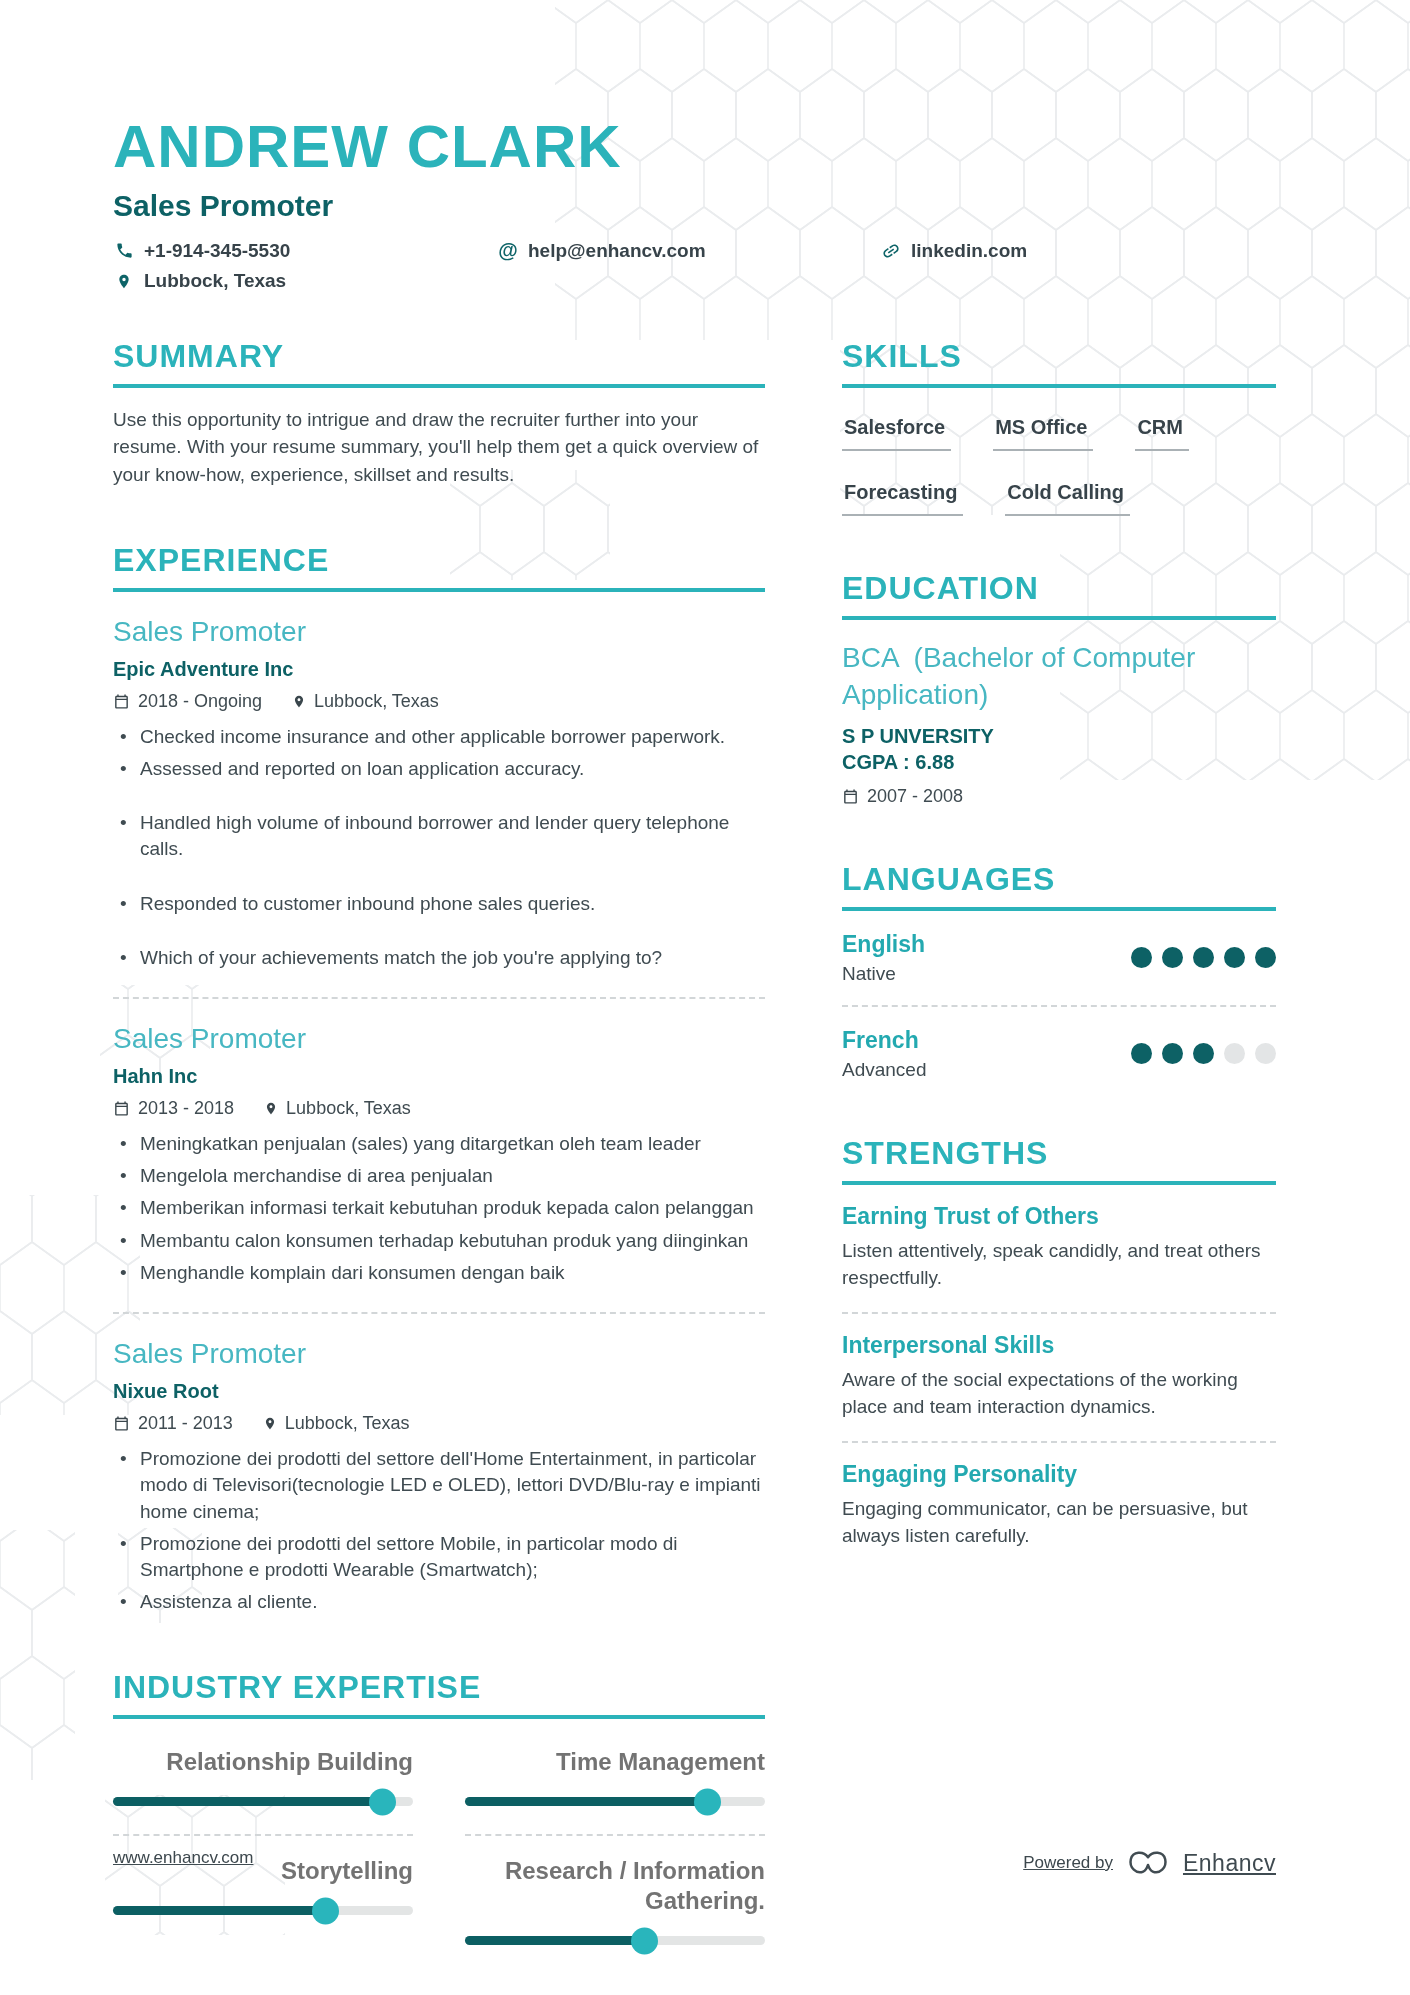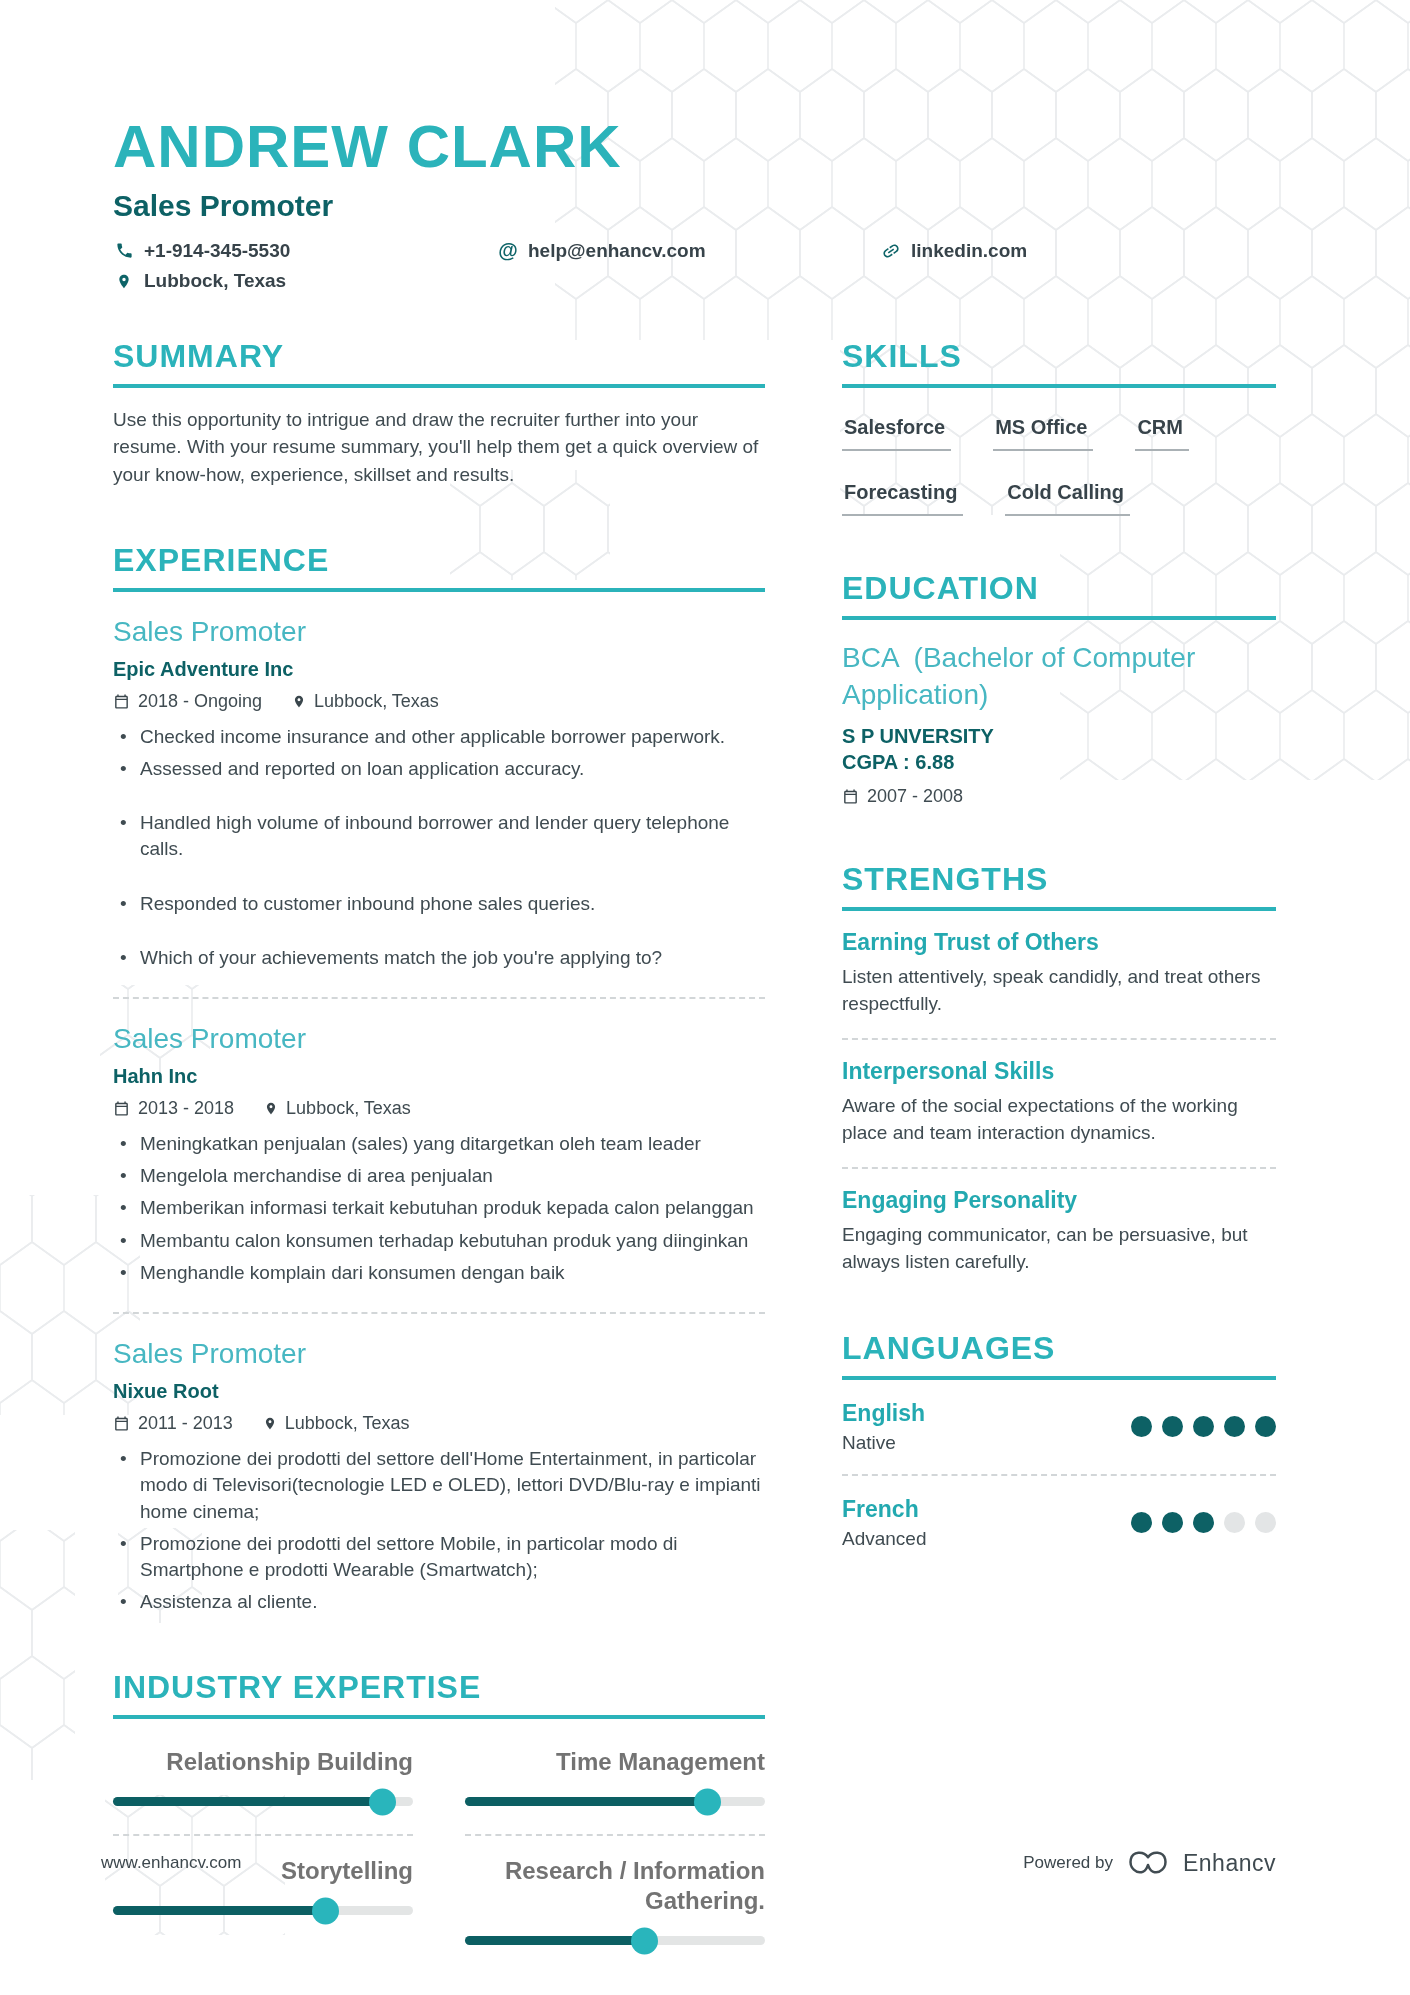--- a/index.html
+++ b/index.html
@@ -70,21 +70,21 @@
   .lang-row { display:flex; align-items:center; justify-content:space-between; padding-top:20px; }
   .lang-name { font-size:23px; font-weight:bold; color:#23a9b0; }
   .lang-level { margin-top:5px; font-size:19px; }
   .dots { display:flex; gap:10px; }
   .dot { width:21px; height:21px; border-radius:50%; }
   .dot.filled { background:#0d6165; }
   .dot.empty { background:#e3e5e6; }
   .lang-div { border:none; border-top:2px dashed #d2d6d8; margin:20px 0 0 0; }
 
   
-  .footer { position:absolute; left:101px; right:134px; top:1848px; display:flex; align-items:center; justify-content:space-between; z-index:1; }
+  .footer { position:absolute; left:113px; right:134px; top:1848px; display:flex; align-items:flex-start; justify-content:space-between; z-index:1;text-decoration:underline; }
   .site { font-size:17px; color:#3c474d; }
   .powered { display:flex; align-items:center; gap:14px; }
   .powered-by { font-size:17px; color:#3c474d; }
   .brand-name { font-size:23px; letter-spacing:0.5px; color:#3f4a50; }
 </style>
 </head>
 <body>
 
 <div class="page">
 
@@ -325,38 +325,20 @@
             <span class="micon">
                 <svg width="17" height="17" viewBox="0 0 24 24">
                   <path fill="#3a464c" d="M19 4h-1V2h-2v2H8V2H6v2H5c-1.1 0-2 .9-2 2v14c0 1.1.9 2 2 2h14c1.1 0 2-.9 2-2V6c0-1.1-.9-2-2-2zm0 16H5V10h14v10zM5 8V6h14v2H5z"></path>
                 </svg>
               </span>
             <span>2007 - 2008</span>
           </div>
         </section>
 
         <section class="section">
-          <h2 class="sec">STRENGTHS</h2>
-          <div class="strength">
-            <div class="st-title">Earning Trust of Others</div>
-            <p class="st-text">Listen attentively, speak candidly, and treat others respectfully.</p>
-          </div>
-          <hr class="st-div">
-          <div class="strength">
-            <div class="st-title">Interpersonal Skills</div>
-            <p class="st-text">Aware of the social expectations of the working place and team interaction dynamics.</p>
-          </div>
-          <hr class="st-div">
-          <div class="strength">
-            <div class="st-title">Engaging Personality</div>
-            <p class="st-text">Engaging communicator, can be persuasive, but always listen carefully.</p>
-          </div>
-        </section>
-
-        <section class="section">
           <h2 class="sec">LANGUAGES</h2>
           <div class="lang-row">
             <div>
               <div class="lang-name">English</div>
               <div class="lang-level">Native</div>
             </div>
             <div class="dots">
                 <span class="dot filled"></span>
                 <span class="dot filled"></span>
                 <span class="dot filled"></span>
@@ -370,20 +352,38 @@
               <div class="lang-name">French</div>
               <div class="lang-level">Advanced</div>
             </div>
             <div class="dots">
                 <span class="dot filled"></span>
                 <span class="dot filled"></span>
                 <span class="dot filled"></span>
                 <span class="dot empty"></span>
                 <span class="dot empty"></span>
               </div>
+          </div>
+        </section>
+
+        <section class="section">
+          <h2 class="sec">STRENGTHS</h2>
+          <div class="strength">
+            <div class="st-title">Earning Trust of Others</div>
+            <p class="st-text">Listen attentively, speak candidly, and treat others respectfully.</p>
+          </div>
+          <hr class="st-div">
+          <div class="strength">
+            <div class="st-title">Interpersonal Skills</div>
+            <p class="st-text">Aware of the social expectations of the working place and team interaction dynamics.</p>
+          </div>
+          <hr class="st-div">
+          <div class="strength">
+            <div class="st-title">Engaging Personality</div>
+            <p class="st-text">Engaging communicator, can be persuasive, but always listen carefully.</p>
           </div>
         </section>
       </div>
     </div>
   </div>
 
   <div class="footer">
     <span class="site">www.enhancv.com</span>
     <div class="powered">
       <span class="powered-by">Powered by</span>

